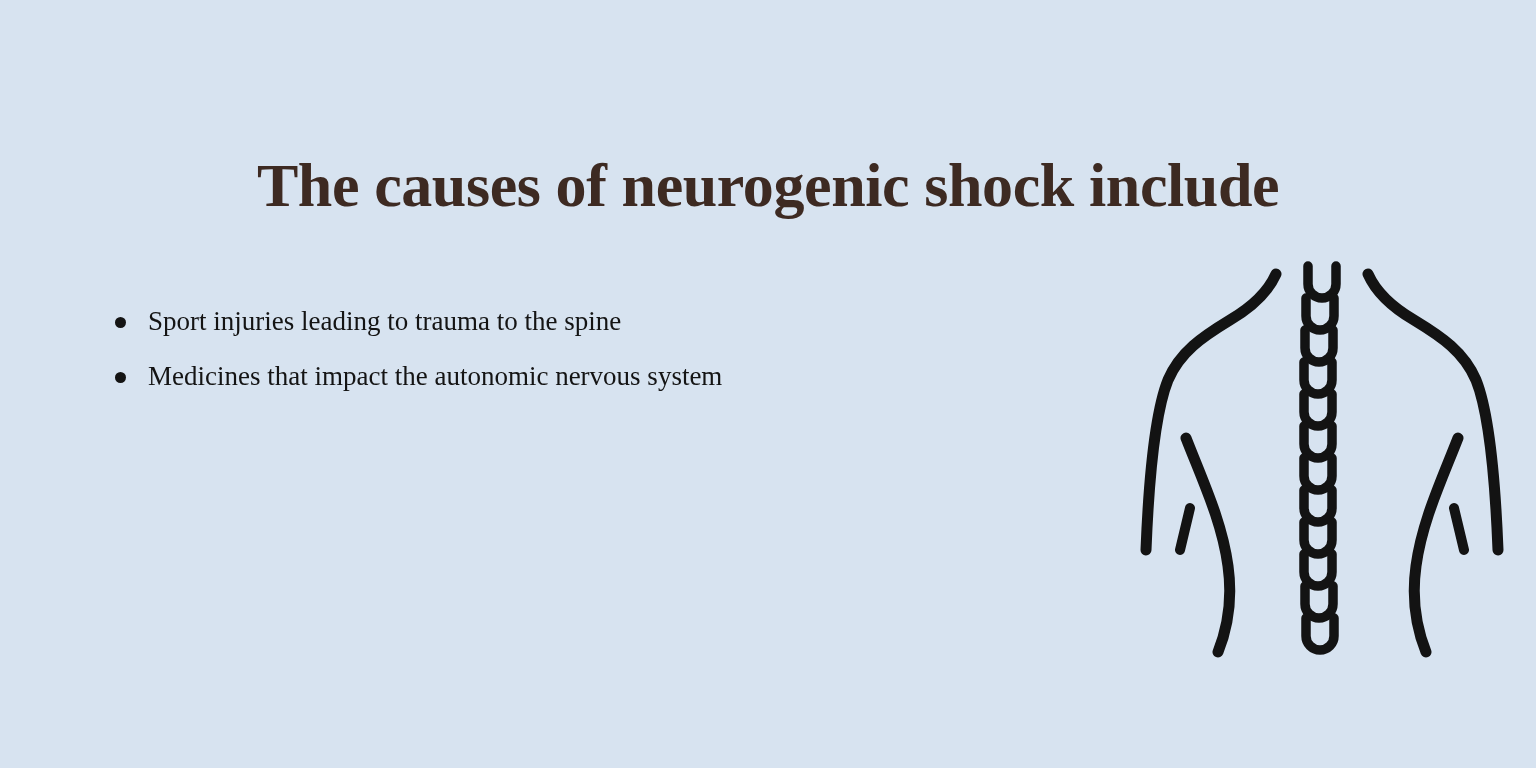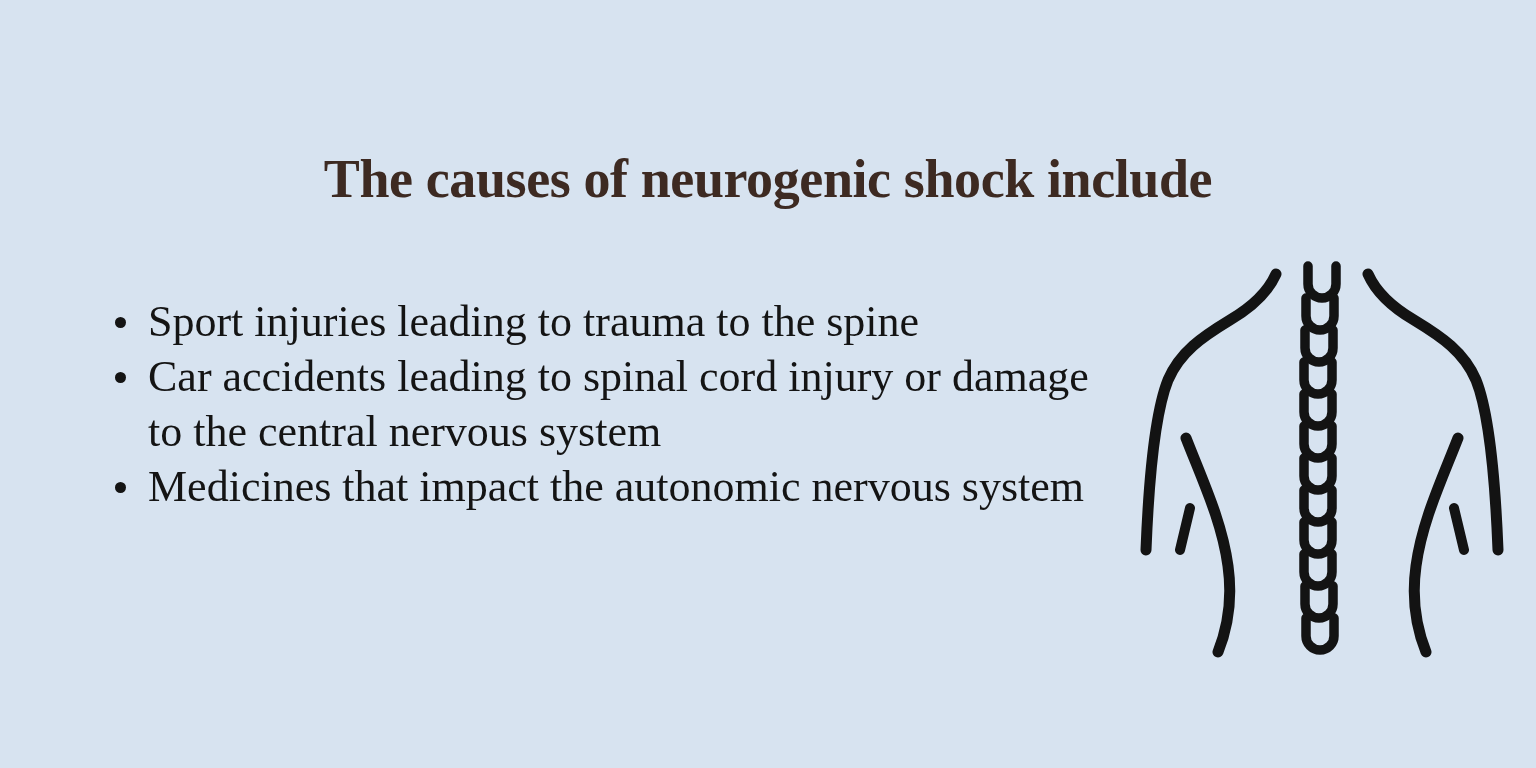--- a/index.html
+++ b/index.html
@@ -25,40 +25,40 @@
 
   
   #title {
     position: absolute;
     left: 0;
     top: 108px;
     width: 1536px;
     text-align: center;
     font-family: "Liberation Serif", "DejaVu Serif", serif;
     font-weight: 700;
-    font-size: 54px;
+    font-size: 62px;
     line-height: 70px;
     letter-spacing: -0.4px;
     color: #3d2a22;
     white-space: nowrap;
   }
 
   
   #bullet-list {
     position: absolute;
     left: 108px;
     top: 294px;
     width: 1015px;
     margin: 0;
     padding: 0;
     list-style: none;
     color: #141414;
     font-family: "Liberation Serif", "DejaVu Serif", serif;
     font-weight: 400;
-    font-size: 44px;
+    font-size: 27px;
     line-height: 55px;
   }
   #bullet-list li {
     position: relative;
     padding-left: 40px;
     margin: 0 0 0 0;
     text-indent: 0;
   }
   #bullet-list li .bullet-dot {
     position: absolute;
@@ -107,24 +107,20 @@
 
   <h1 id="title" style="color: rgb(61, 42, 34);">The causes of neurogenic shock include</h1>
 
   <ul id="bullet-list" style="color: rgb(20, 20, 20);">
     <li>
       <span class="bullet-dot" style="background: rgb(20, 20, 20);"></span>
       <span class="bullet-text">Sport injuries leading to trauma to the spine</span>
     </li>
     <li>
       <span class="bullet-dot" style="background: rgb(20, 20, 20);"></span>
-      <span class="bullet-text">Car accidents leading to spinal cord injury or damage to the central nervous system</span>
-    </li>
-    <li>
-      <span class="bullet-dot" style="background: rgb(20, 20, 20);"></span>
       <span class="bullet-text">Medicines that impact the autonomic nervous system</span>
     </li>
   </ul>
 
   <div id="torso-illustration">
     <svg viewBox="0 0 408 420" xmlns="http://www.w3.org/2000/svg" aria-hidden="true">
 
       <path class="ink" stroke-width="11" d="M158 26
                C 150 44, 136 58, 112 72
                C 84 89, 62 104, 50 132

